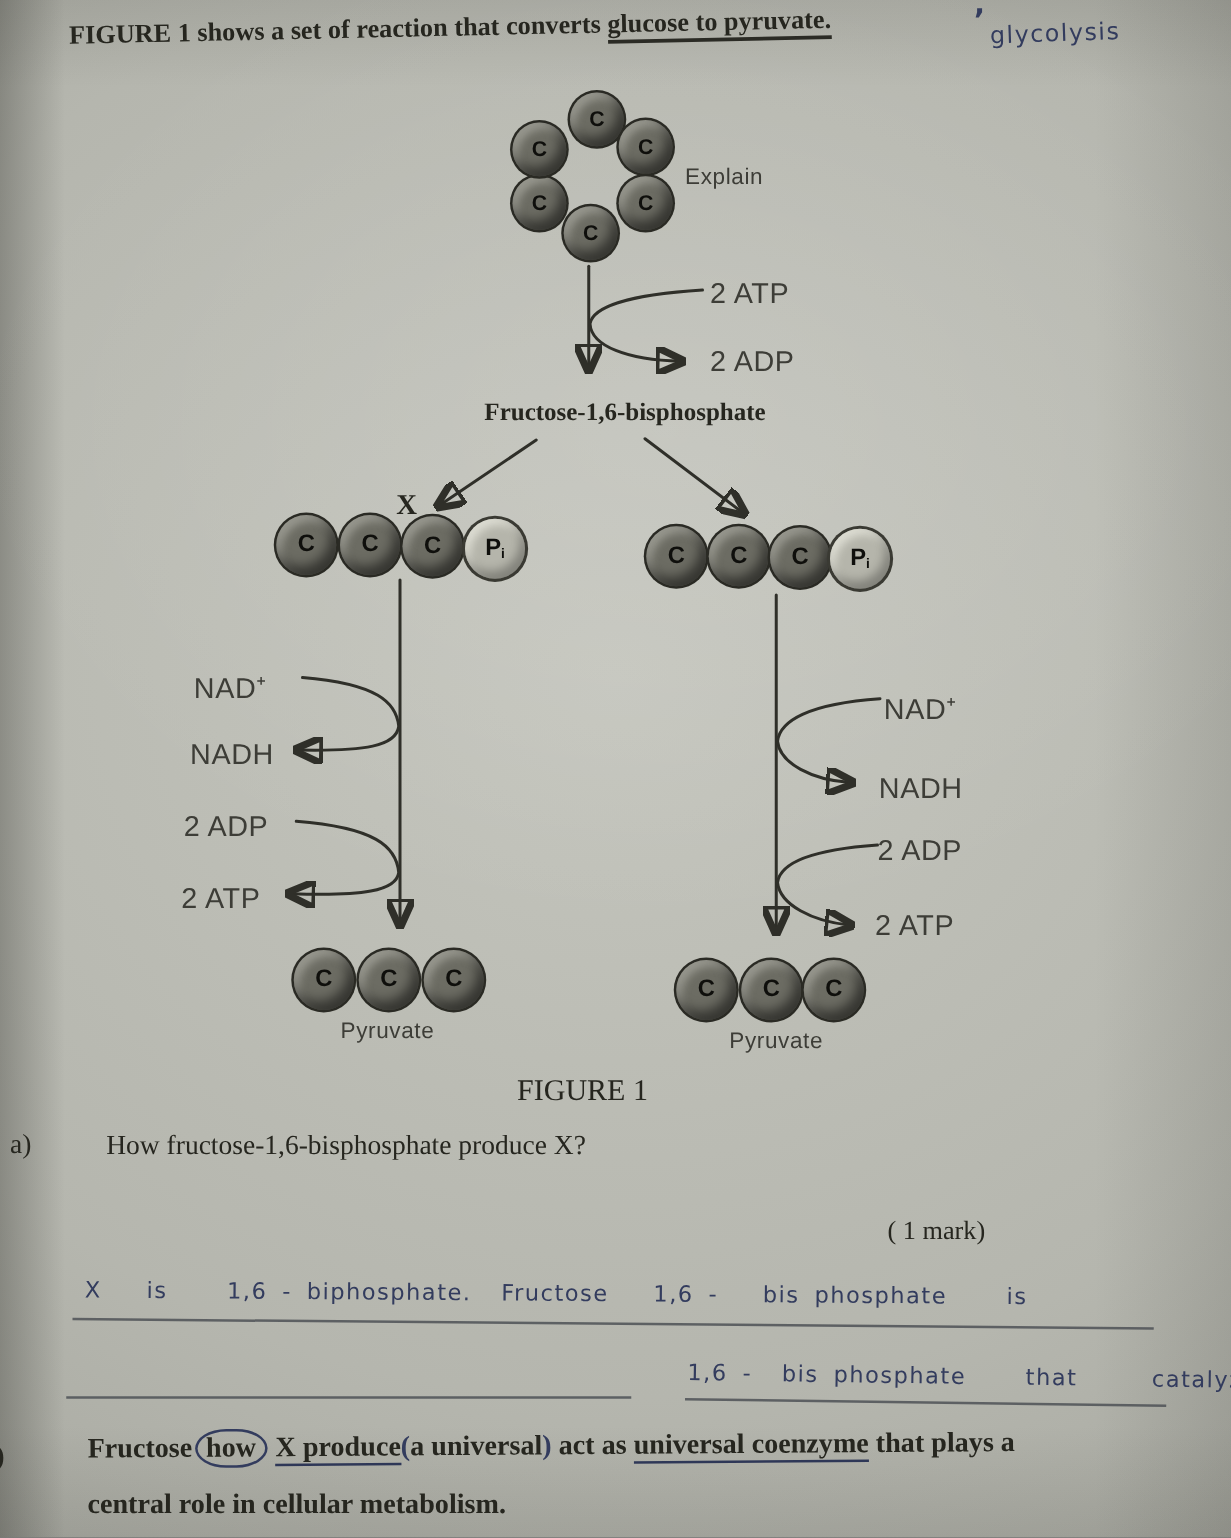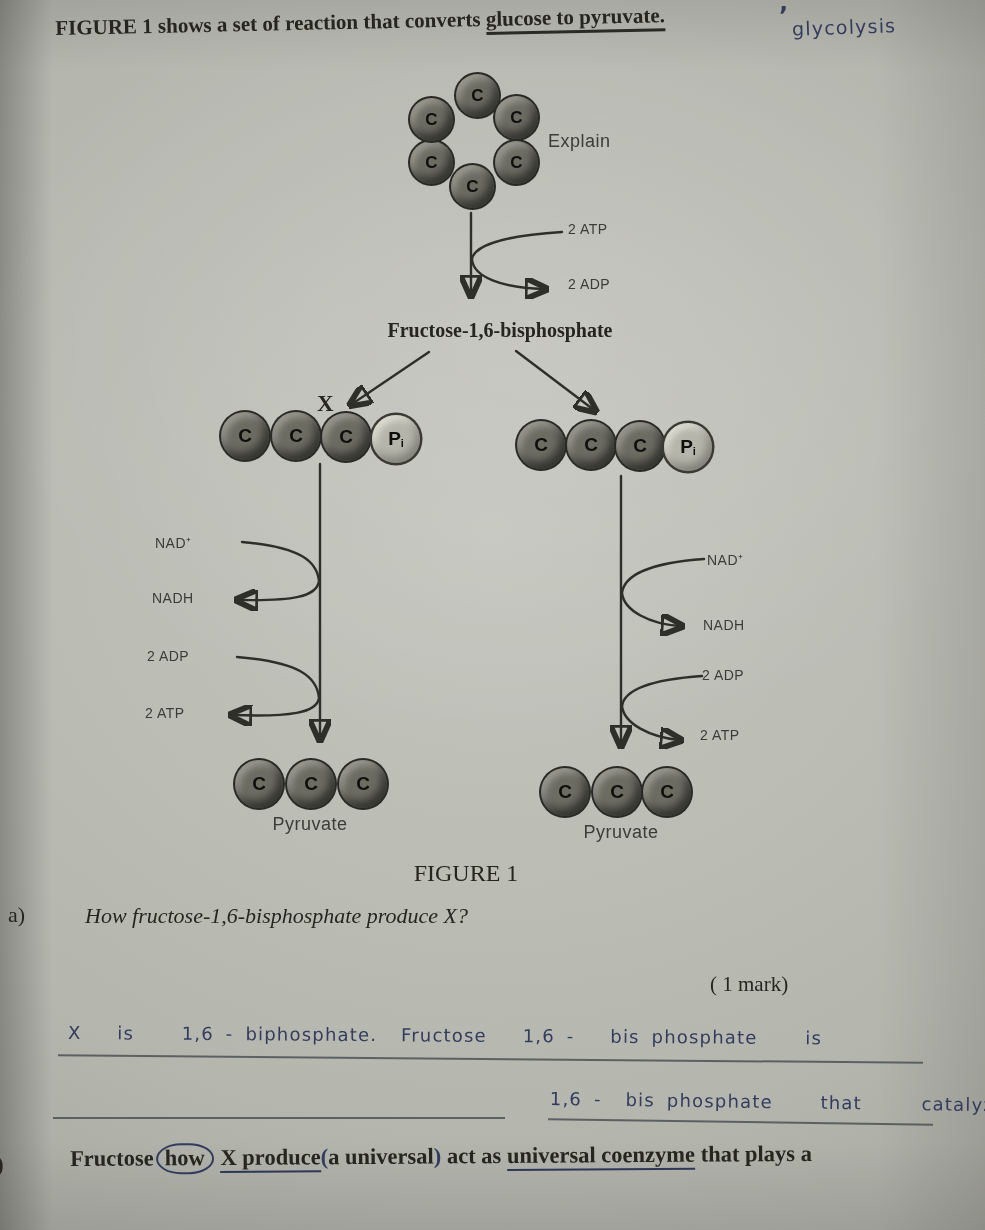--- a/index.html
+++ b/index.html
@@ -9,21 +9,21 @@
     background:
       radial-gradient(ellipse 900px 650px at 54% 28%, rgba(255,255,255,0.12), rgba(0,0,0,0) 62%),
       linear-gradient(to right, rgba(35,35,30,0.30) 0px, rgba(35,35,30,0.0) 52px),
       linear-gradient(to left, rgba(35,35,30,0.12) 0px, rgba(0,0,0,0) 110px),
       linear-gradient(to bottom, rgba(35,35,30,0.10), rgba(0,0,0,0) 70px),
       linear-gradient(to top, rgba(35,35,30,0.10), rgba(0,0,0,0) 90px),
       radial-gradient(ellipse 1250px 1050px at 50% 44%, #c4c5bd 0%, #b5b6ae 55%, #a5a69e 85%, #9a9b93 100%);
   }
   .abs{position:absolute;}
   .ser{color:#26261f;}
-  .lbl{font-family:"Liberation Sans", sans-serif; color:#3d3d37; font-size:14px; letter-spacing:0.5px; white-space:nowrap;}
+  .lbl{font-family:"Liberation Sans", sans-serif; color:#3d3d37; font-size:23px; letter-spacing:0.5px; white-space:nowrap;}
   .hand{font-family:"DejaVu Sans", sans-serif; color:#333c5e; letter-spacing:1.2px; word-spacing:5px; white-space:pre;}
   .sphere{
     position:absolute; border-radius:50%;
     display:flex; align-items:center; justify-content:center;
     background:#6c6c63;
     box-shadow: inset -5px -7px 9px rgba(0,0,0,0.5), inset 4px 5px 7px rgba(235,235,225,0.35), 0 0 0 2px #2a2a24;
     color:#0f0f0c; font-family:"Liberation Sans", sans-serif; font-weight:bold;
   }
   .s43{width:43px;height:43px;font-size:17px;}
   .s48{width:48px;height:48px;font-size:19px;}
@@ -152,28 +152,29 @@
       <span>C</span>
     </div>
   <div class="sphere s48" style="left:643px; top:768px;">
       <span>C</span>
     </div>
   <div class="abs lbl" style="left:556px; top:822px; width:130px; text-align:center; font-size:18px;">Pyruvate</div>
 
   <div class="abs ser" style="left:16px; top:860px; width:900px; text-align:center; font-size:24px;">FIGURE 1</div>
 
   <div class="abs ser" style="left:8px; top:902px; font-size:22px;">a)</div>
-  <div class="abs ser" style="left:85px; top:903px; font-size:22px;font-style:italic;">How fructose-1,6-bisphosphate produce X?</div>
+  <div class="abs ser" style="left:85px; top:903px; font-size:22px;">How fructose-1,6-bisphosphate produce X?</div>
   <div class="abs ser" style="left:710px; top:972px; font-size:21px;">( 1 mark)</div>
 
   <div class="abs hand" style="left:68px; top:1022px; font-size:18px; transform:rotate(0.4deg); transform-origin:left top;">X   is    1,6 - biphosphate.  Fructose   1,6 -   bis phosphate    is</div>
   <div class="rule" style="left:58px; top:1058px; width:865px; transform:rotate(0.5deg);"></div>
 
   <div class="abs hand" style="left:550px; top:1088px; font-size:18px; transform:rotate(0.8deg); transform-origin:left top;">1,6 -  bis phosphate    that     catalyzed</div>
   <div class="rule" style="left:53px; top:1117px; width:452px;"></div>
   <div class="rule" style="left:548px; top:1121px; width:385px; transform:rotate(0.8deg);"></div>
 
   <div class="abs ser" style="left:-4px; top:1152px; font-size:23px; font-weight:600;">)</div>
   <div class="abs ser" style="left:70px; top:1148px; width:880px; font-size:22.5px; font-weight:600; line-height:1.0; transform:rotate(-0.4deg); transform-origin:left top;">
     <span>Fructose</span><span class="circled">how</span> <span class="u-pen">X produce</span><span class="pen">(</span><span>a universal</span><span class="pen">)</span><span style="white-space:pre;"> act as </span><span class="u-pen">universal coenzyme</span><span style="white-space:pre;"> that plays a</span>
   </div>
+  <div class="abs ser" style="left:70px; top:1190px; font-size:22.5px; font-weight:600;">central role in cellular metabolism.</div>
 
 </div>
 
 </body></html>

